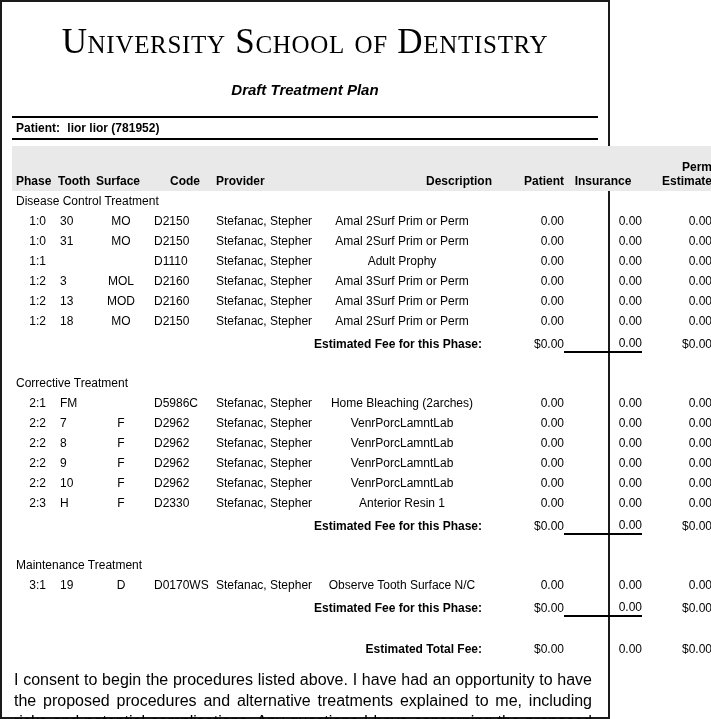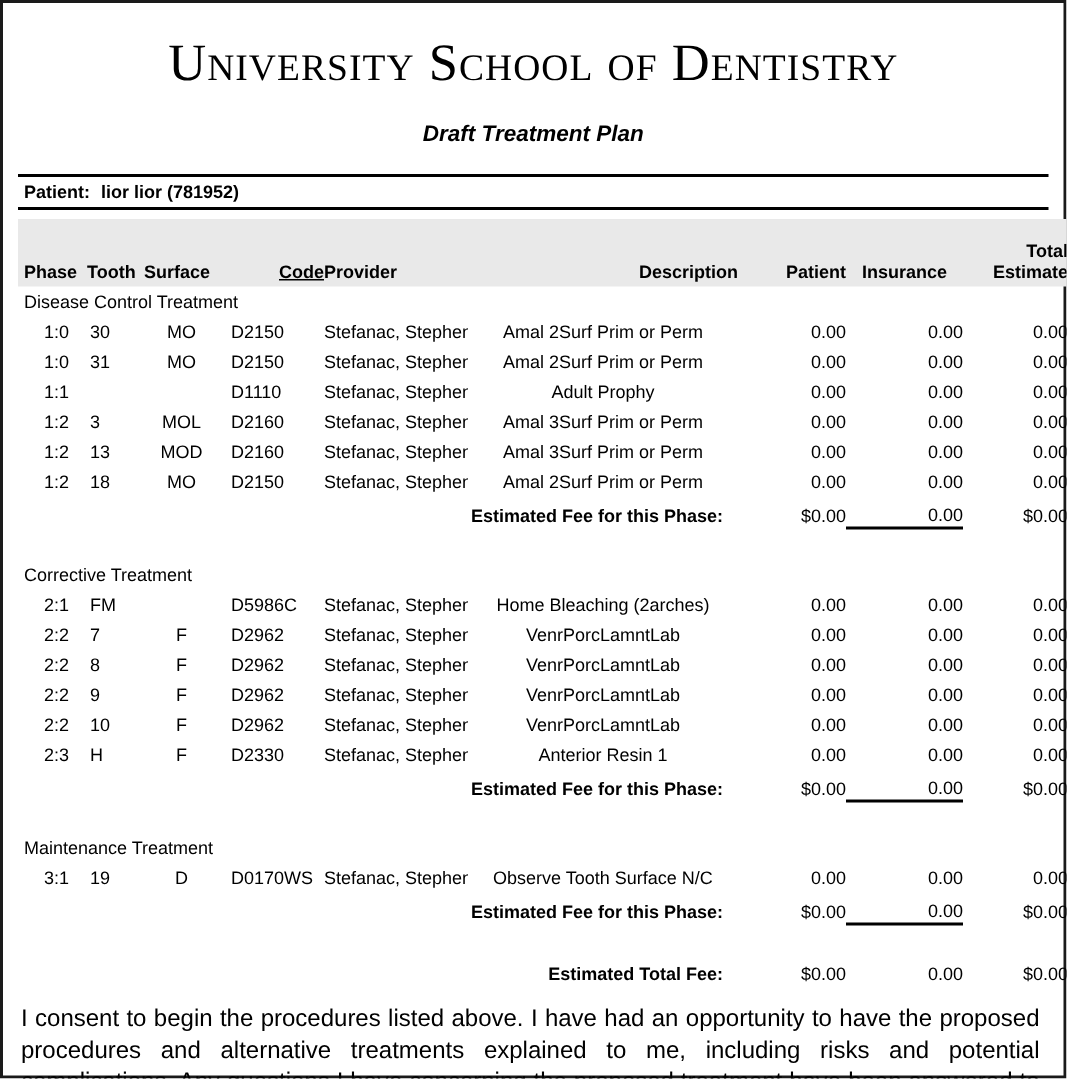--- a/index.html
+++ b/index.html
@@ -11,21 +11,21 @@
     width: 711px;
     height: 719px;
     font-family: "Liberation Sans", sans-serif;
     color: #000000;
     overflow: hidden;
   }
 
   #page {
     position: relative;
     box-sizing: border-box;
-    width: 711px;
+    width: 610px;
     height: 719px;
     border: 2px solid #1a1a1a;
     background: #ffffff;
     padding: 0;
   }
 
   
   .masthead {
     text-align: center;
     padding-top: 22px;
@@ -72,21 +72,21 @@
     font-weight: bold;
     font-size: 12px;
     vertical-align: bottom;
     padding: 0 0 3px 0;
     height: 42px;
     border: 0;
   }
   .c-phase   { width: 46px;  text-align: left;  padding-left: 4px !important; }
   .c-tooth   { width: 38px;  text-align: left;  }
   .c-surface { width: 58px;  text-align: left;  }
-  .c-code    { width: 62px;  text-align: right; text-decoration: underline;  }
+  .c-code    { width: 62px;  text-align: center;  }
   .c-prov    { width: 96px;  text-align: left;  }
   .c-desc    { width: 180px; text-align: right;  }
   .c-pat     { width: 72px;  text-align: right; }
   .c-ins     { width: 78px;  }
   .c-tot     { width: 74px;  text-align: right; padding-right: 4px !important; }
 
   table.plan tbody td {
     padding: 1px 0;
     height: 18px;
     font-size: 12px;
@@ -186,21 +186,21 @@
         <tr>
           <th class="c-phase">Phase</th>
           <th class="c-tooth">Tooth</th>
           <th class="c-surface">Surface</th>
           <th class="c-code">Code</th>
           <th class="c-prov">Provider</th>
           <th class="c-desc">Description</th>
           <th class="c-pat">Patient</th>
           <th class="c-ins">Insurance</th>
           <th class="c-tot">
-            <span>Total</span><br>
+            <span>Perm</span><br>
             <span>Estimate</span>
           </th>
         </tr>
       </thead>
       <tbody id="table-body">
           <tr>
             <td class="section-head" colspan="6">Disease Control Treatment</td>
             <td class="v-num"></td>
             <td class="v-num"></td>
             <td class="v-num last"></td>

